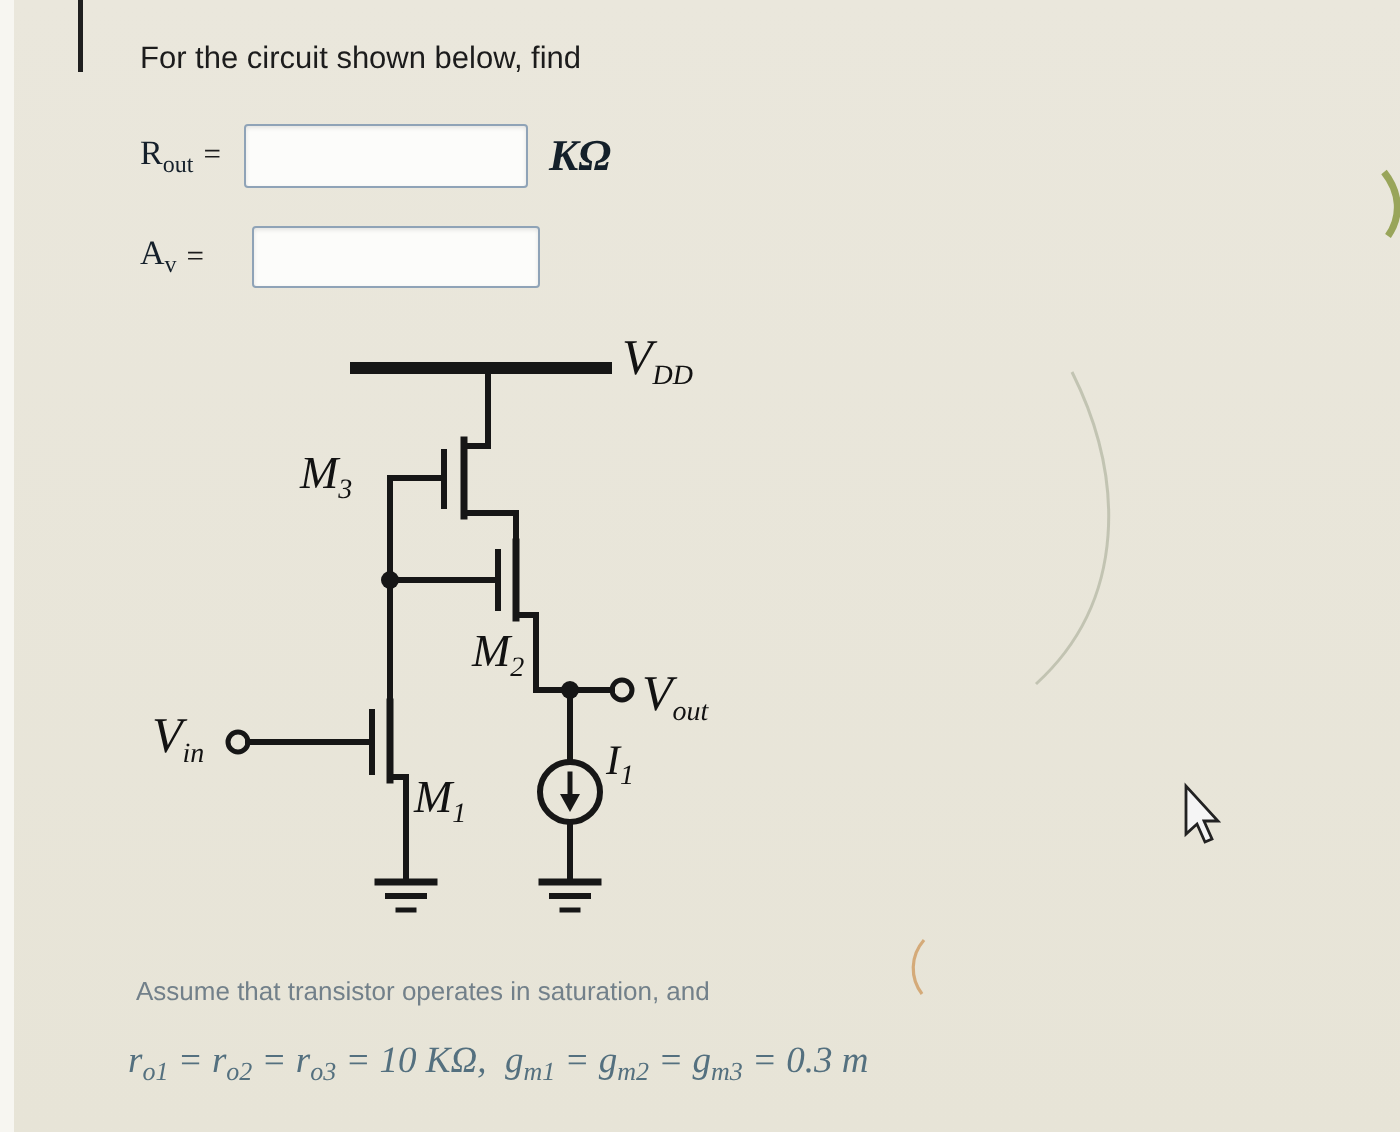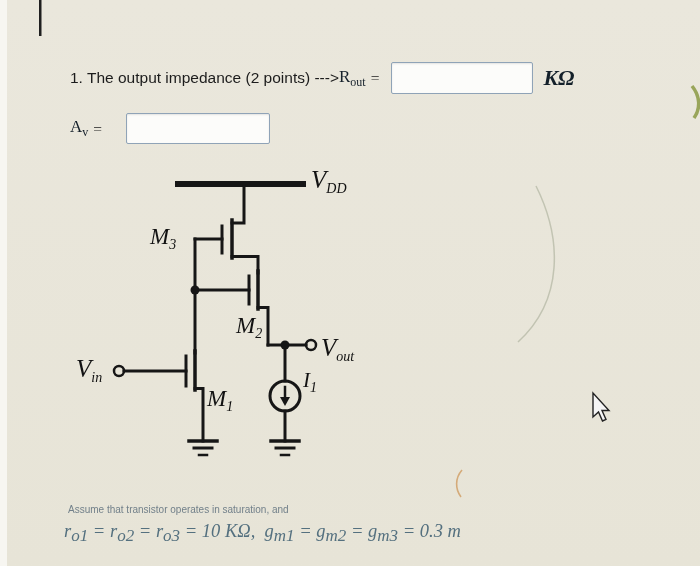--- a/index.html
+++ b/index.html
@@ -11,35 +11,36 @@
   .mathv{font-family:"Liberation Serif",serif;font-size:17px;color:#15202b;}
   .mathv .s{font-size:12px;vertical-align:-4px;}
   .eq{margin:0 2px 0 5px;font-family:"Liberation Serif",serif;}
   .ansbox{height:32px;width:142px;background:#fcfcfa;border:1px solid #8fa3b7;border-radius:2px;
           box-shadow:inset 0 1px 2px rgba(0,0,0,.10);outline:none;font-size:15px;padding:0 6px;box-sizing:border-box;}
   .unit{font-family:"Liberation Serif",serif;font-style:italic;font-weight:700;font-size:22px;margin-left:10px;color:#14202a;}
   .clabel{position:absolute;font-family:"Liberation Serif",serif;font-style:italic;font-weight:400;
           color:#121212;font-size:23px;line-height:1;white-space:nowrap;}
   .clabel .s{font-size:14px;vertical-align:-5px;}
   .big{font-size:25px;}
-  .assume1{position:absolute;color:#72808a;font-size:10px;margin-top:16px;}
+  .assume1{position:absolute;color:#72808a;font-size:13px;}
   .assume2{position:absolute;color:#54707f;font-family:"Liberation Serif",serif;font-style:italic;font-size:18.5px;white-space:pre;}
-  .assume2 .s{font-size:17px;vertical-align:-4px;}
+  .assume2 .s{font-size:13px;vertical-align:-4px;}
   svg.overlay{position:absolute;left:0;top:0;pointer-events:none;}
 </style>
 </head>
 <body>
 
 <div class="screen">
 
   <div class="left-strip"></div>
 
+  <div class="qtext" style="left:70px;top:21px;">For the circuit shown below, find</div>
 
   <div class="row" style="left:70px;top:62px;height:32px;">
-    <span>1. The output impedance (2 points) ---&gt;</span><span class="mathv"><span>R</span><span class="s">out</span></span><span class="eq">=</span>
+    <span class="mathv"><span>R</span><span class="s">out</span></span><span class="eq">=</span>
     <input class="ansbox" style="margin-left: 10px;" type="text" value="">
     <span class="unit">KΩ</span>
   </div>
 
   <div class="row" style="left:70px;top:113px;height:31px;">
     <span class="mathv"><span>A</span><span class="s">v</span></span><span class="eq">=</span>
     <input class="ansbox" style="margin-left: 22px; width: 144px; height: 31px;" type="text" value="">
   </div>
 
   <svg class="overlay" width="700" height="566" viewBox="0 0 700 566">

